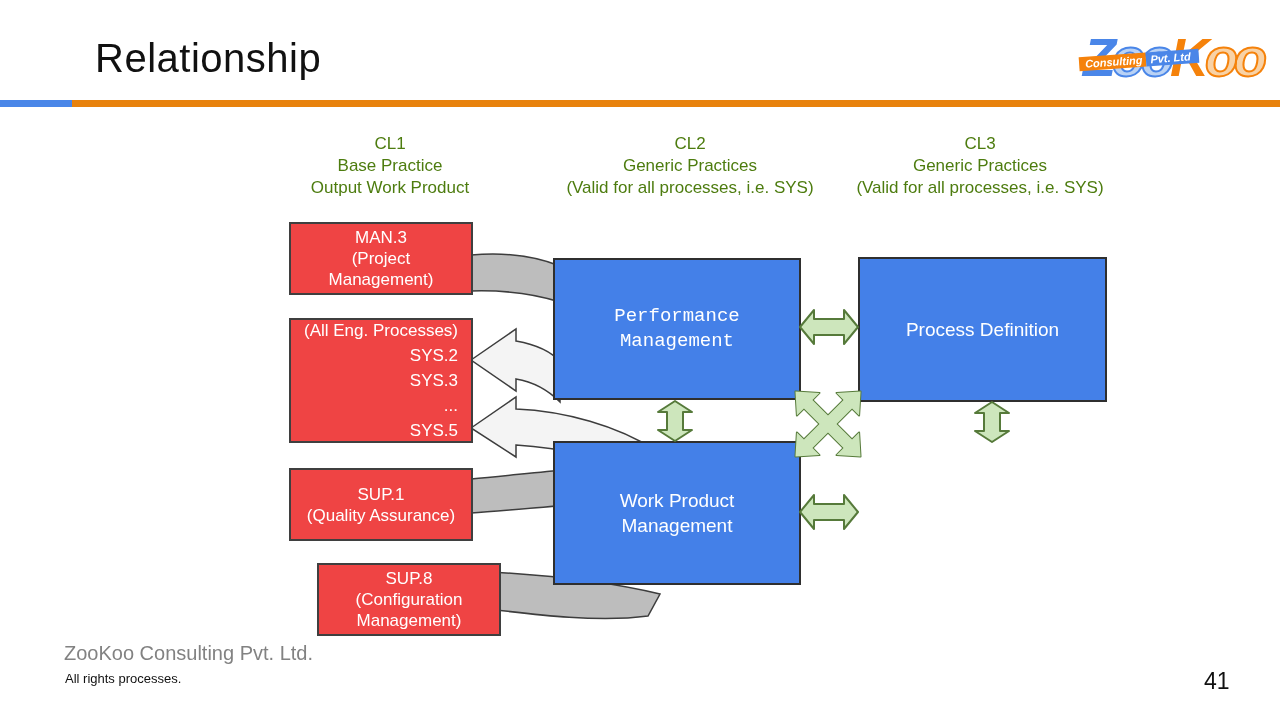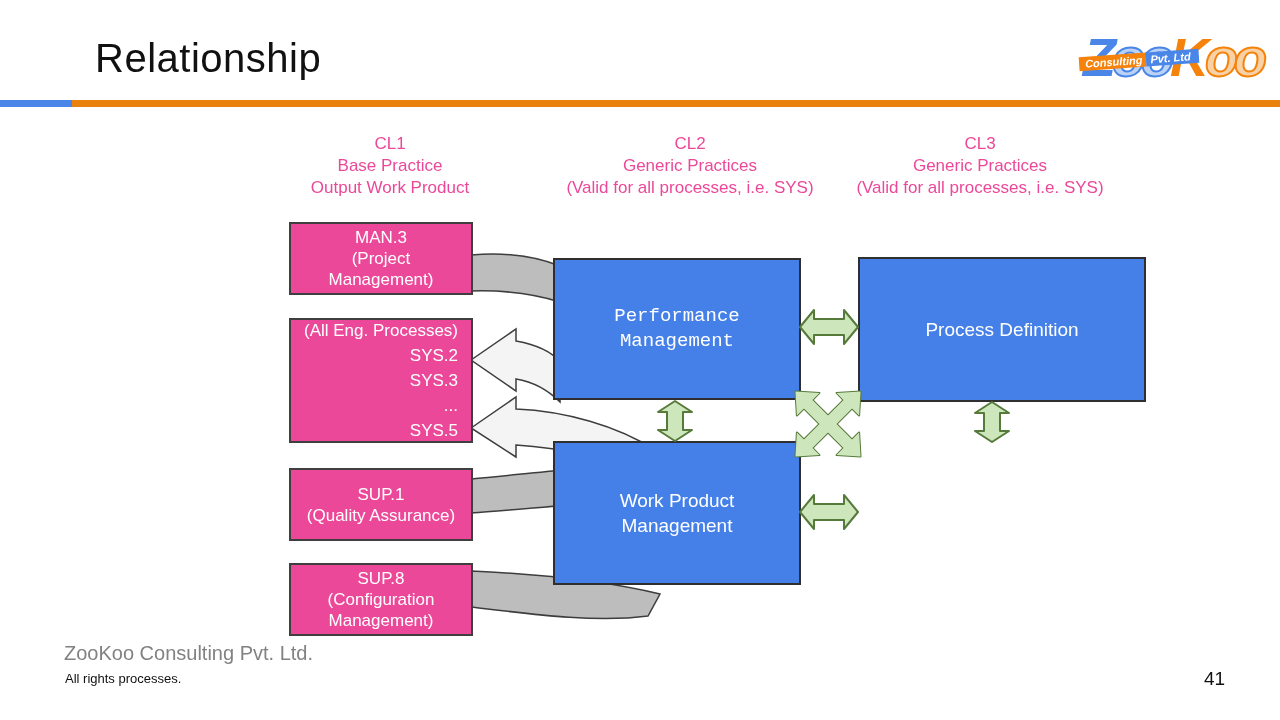--- a/index.html
+++ b/index.html
@@ -9,64 +9,64 @@
   }
   .title{
     position:absolute;left:95px;top:36px;font-size:40px;color:#111;
     letter-spacing:.5px;
   }
   .rule{position:absolute;top:100px;height:7px;}
   .rule.blue{left:0;width:72px;background:#4a86e8;}
   .rule.orange{left:72px;width:1208px;background:#e8820d;}
 
   .col-header{
-    position:absolute;top:133px;text-align:center;color:#ec4899;
+    position:absolute;top:133px;text-align:center;color:#4d7c0f;
     font-size:17px;line-height:22px;white-space:pre-line;
   }
   #hdr1{left:240px;width:300px;}
   #hdr2{left:525px;width:330px;}
   #hdr3{left:815px;width:330px;}
 
   .obox{
-    position:absolute;left:289px;width:184px;background:#ec4899;
+    position:absolute;left:289px;width:184px;background:#ef4444;
     border:2px solid #3f3f3f;color:#fff;font-size:17px;line-height:21px;
     display:flex;align-items:center;justify-content:center;text-align:center;
     white-space:pre-line;box-sizing:border-box;z-index:2;
   }
   #obox-man3{top:222px;height:73px;}
   #obox-sys{top:318px;height:125px;line-height:25px;text-align:right;}
   #obox-sup1{top:468px;height:73px;}
-  #obox-sup8{top:563px;height:73px;}
+  #obox-sup8{top:563px;height:73px;margin-left:28px;}
 
   .bbox{
     position:absolute;background:#4480e8;border:2px solid #2f2f2f;
     color:#fff;font-size:19px;line-height:25px;display:flex;align-items:center;
     justify-content:center;text-align:center;white-space:pre-line;
     box-sizing:border-box;z-index:2;
   }
   #bbox-perf{left:553px;top:258px;width:248px;height:142px;font-family:Liberation Mono, monospace;}
-  #bbox-procdef{left:858px;top:257px;width:288px;height:145px;text-align:center;}
+  #bbox-procdef{left:858px;top:257px;width:249px;height:145px;text-align:center;}
   #bbox-wpm{left:553px;top:441px;width:248px;height:144px;}
   #bbox-procdep{left:858px;top:440px;width:249px;height:146px;}
 
   svg.underlay{position:absolute;left:0;top:0;z-index:1;pointer-events:none;}
   svg.overlay{position:absolute;left:0;top:0;z-index:3;pointer-events:none;}
   .grayband{fill:#bdbdbd;stroke:#3d3d3d;stroke-width:1.5;}
   .whitearrow{fill:#f4f4f4;stroke:#3d3d3d;stroke-width:1.5;}
   .greenarrow{fill:#cde6bc;stroke:#567a3a;stroke-width:2;stroke-linejoin:round;}
   .greenfillonly{fill:#cde6bc;stroke:none;}
 
   .footer-company{
     position:absolute;left:64px;top:642px;font-size:20px;color:#828282;
   }
   .footer-rights{
     position:absolute;left:65px;top:671px;font-size:13px;color:#111;
   }
   .page-number{
-    position:absolute;left:1204px;top:668px;font-size:19px;color:#111;
+    position:absolute;left:1204px;top:668px;font-size:23px;color:#111;
   }
 
   .logo{position:absolute;left:1083px;top:18px;width:185px;height:78px;z-index:2;}
   .logo-letters{
     font-size:54px;font-weight:bold;font-style:italic;letter-spacing:-4px;
     white-space:nowrap;line-height:78px;
   }
   .lz{color:#4a86e8;}
   .loo-blue{color:#b9d2f5;-webkit-text-stroke:2px #4a86e8;}
   .lk{color:#f5820b;}

